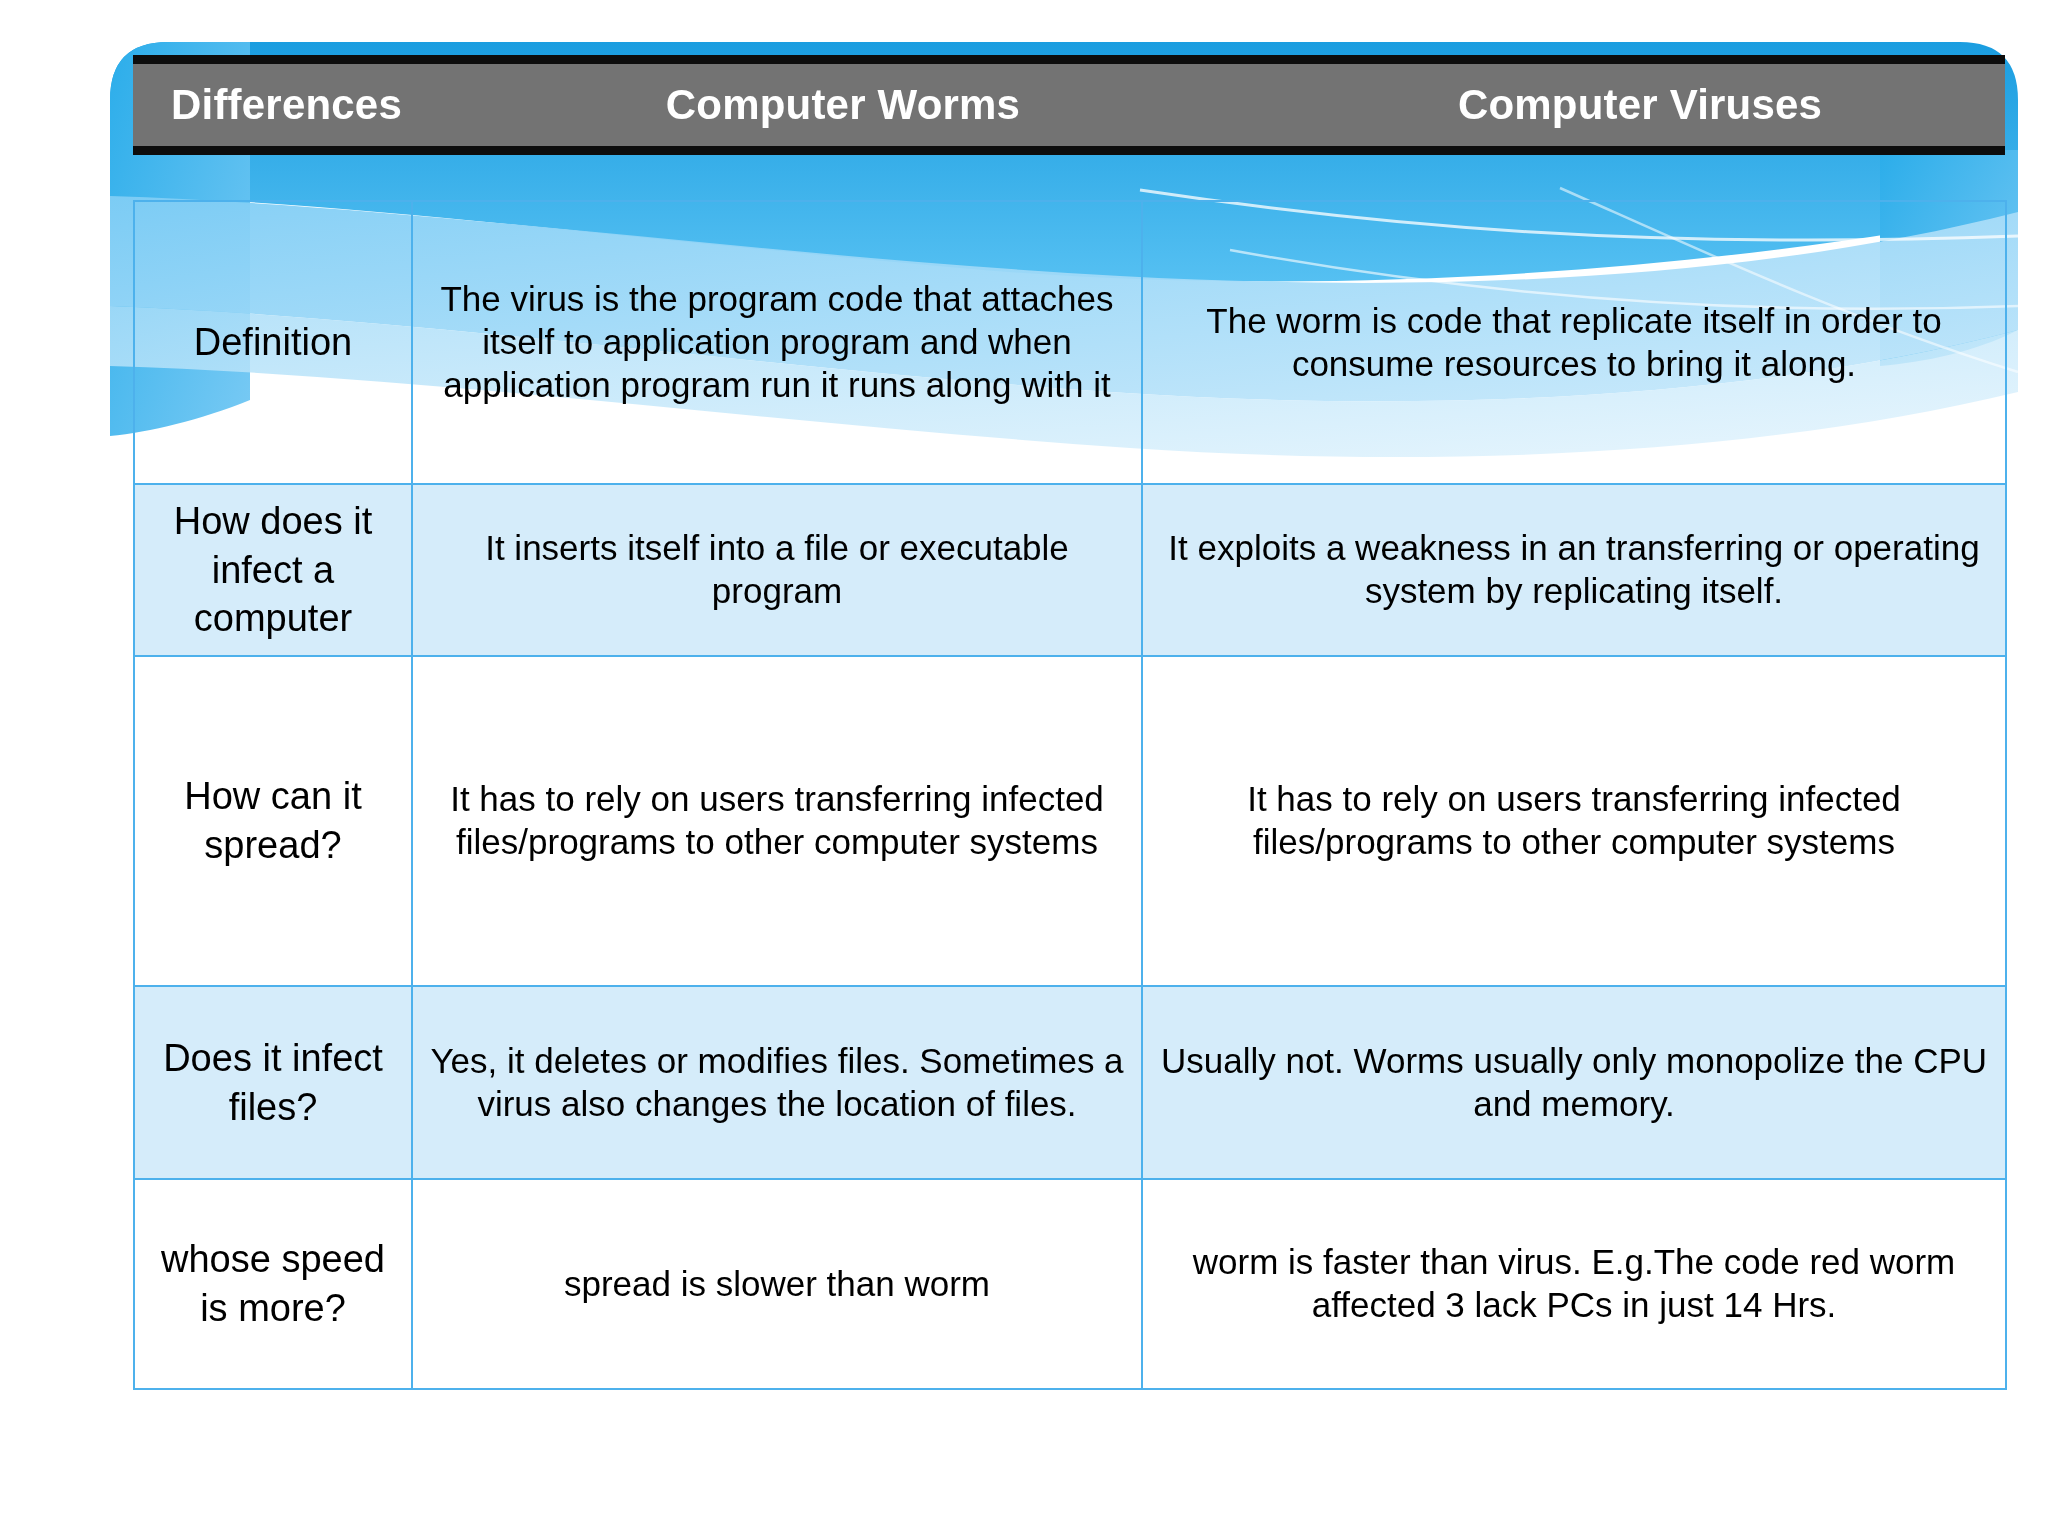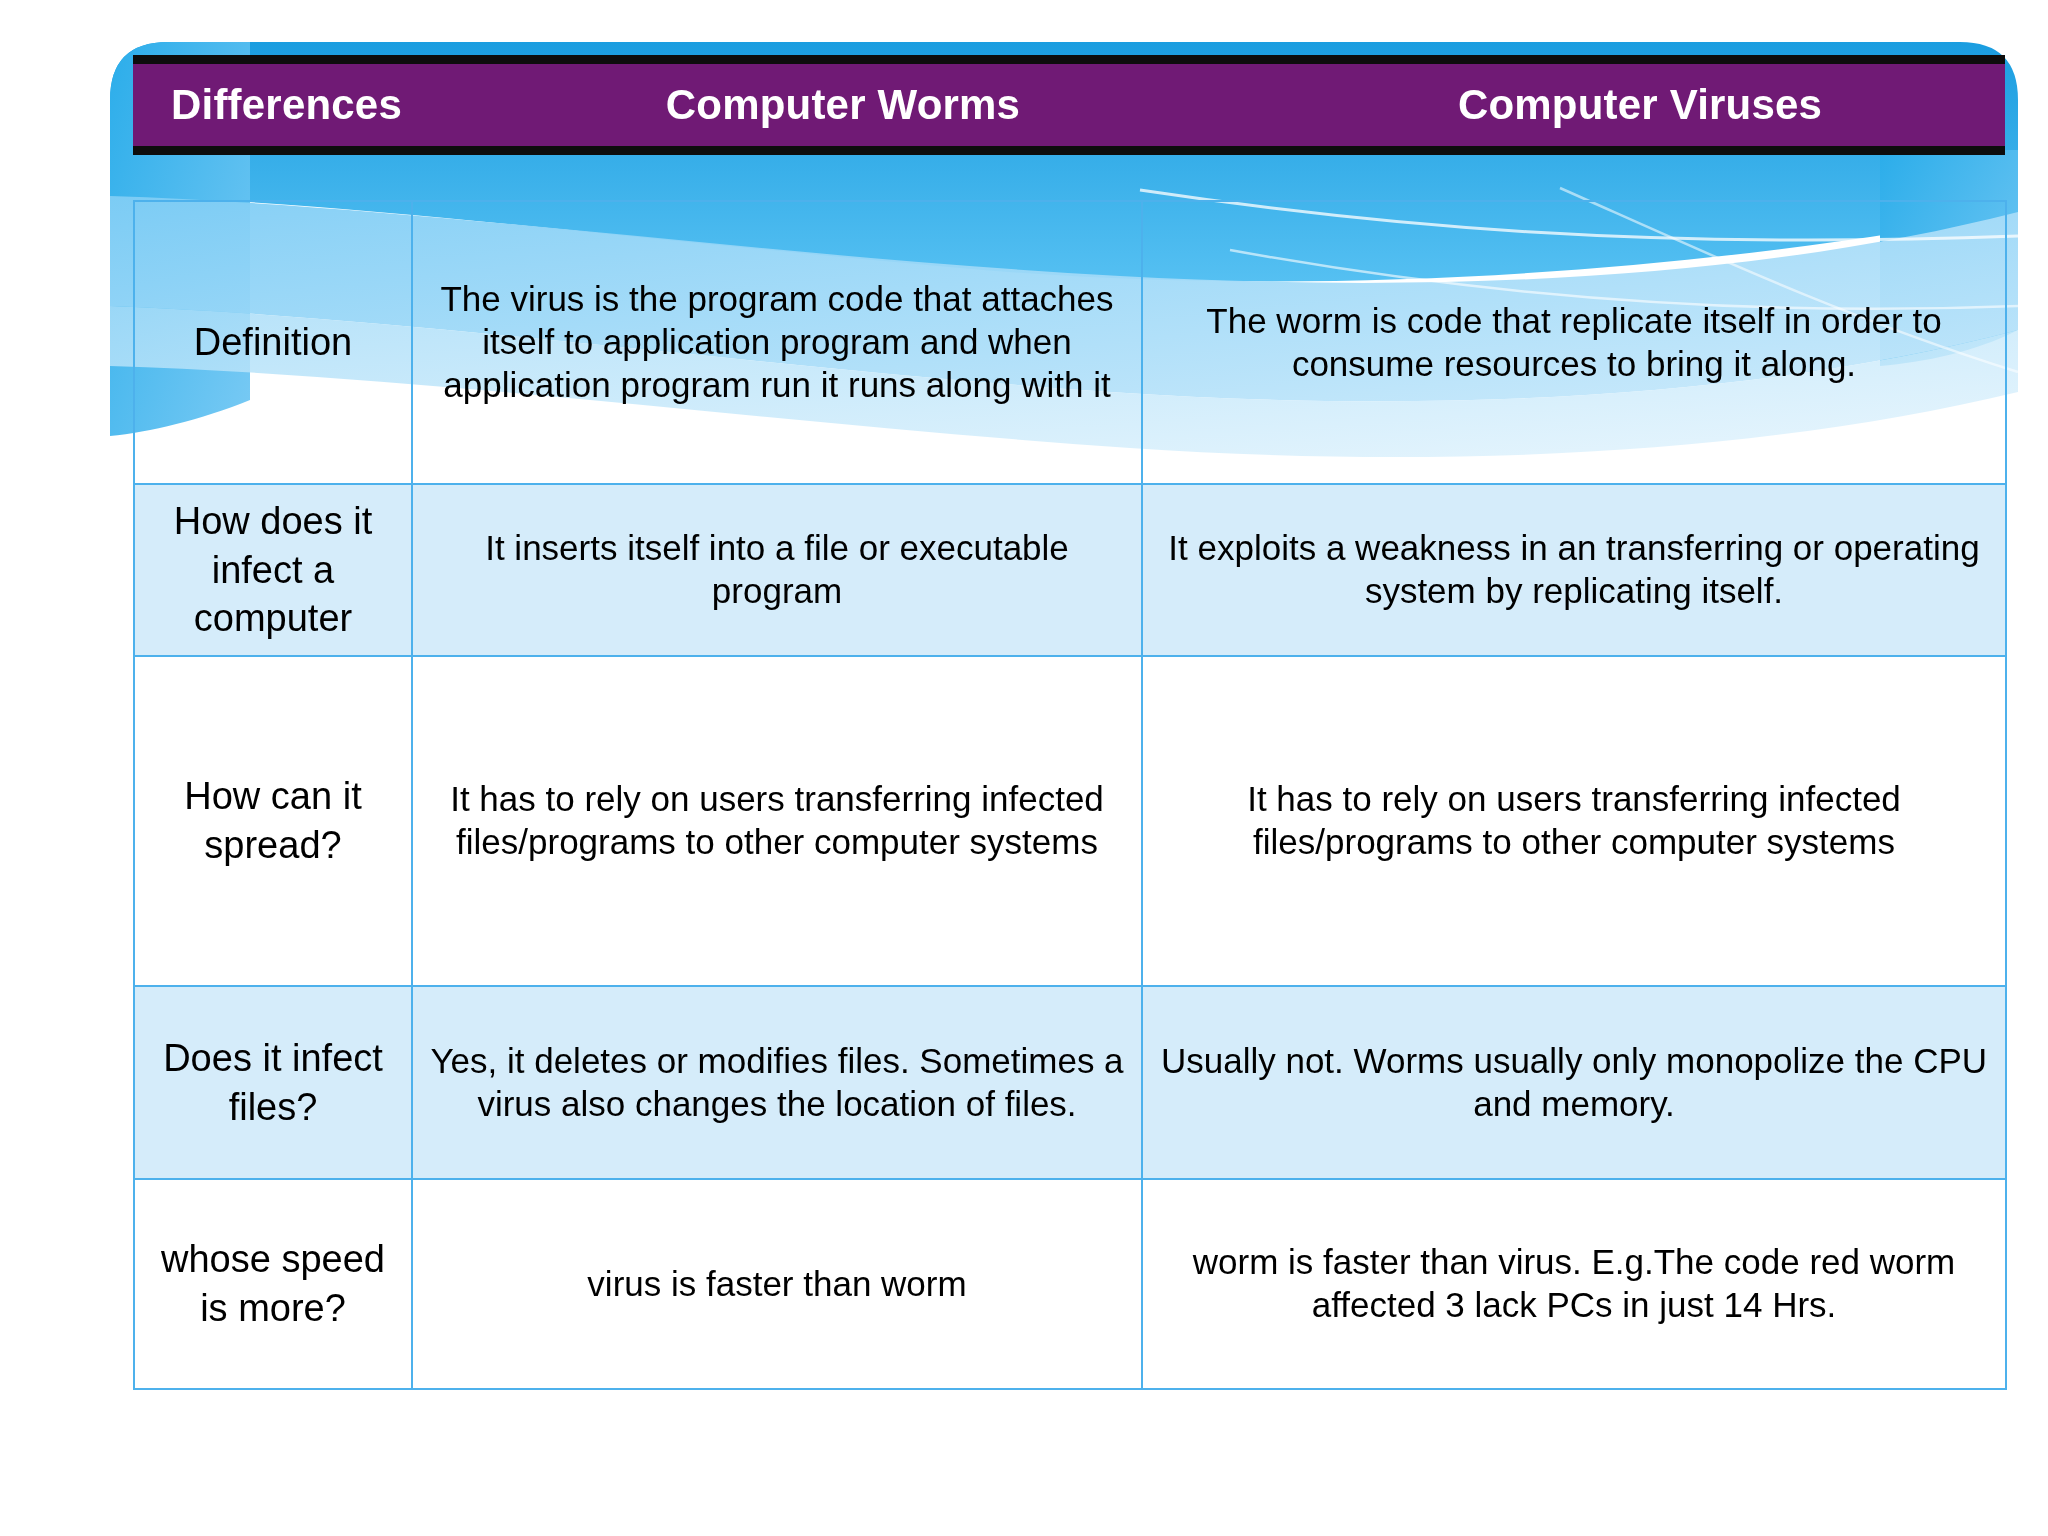--- a/index.html
+++ b/index.html
@@ -31,21 +31,21 @@
     z-index: 2;
   }
 
   
   .header-band {
     position: absolute;
     left: 133px;
     top: 55px;
     width: 1872px;
     height: 100px;
-    background: #701a75;
+    background: #737373;
     border-top: 9px solid #0d0d0d;
     border-bottom: 9px solid #0d0d0d;
     box-sizing: border-box;
     display: flex;
     align-items: center;
     z-index: 3;
   }
   .header-cell {
     color: #ffffff;
     font-weight: bold;
@@ -186,19 +186,19 @@
         <td class="cell-body">It has to rely on users transferring infected files/programs to other computer systems</td>
         <td class="cell-body">It has to rely on users transferring infected files/programs to other computer systems</td>
       </tr>
       <tr class="row-tint r3">
         <td class="cell-label">Does it infect files?</td>
         <td class="cell-body">Yes, it deletes or modifies files. Sometimes a virus also changes the location of files.</td>
         <td class="cell-body">Usually not. Worms usually only monopolize the CPU and memory.</td>
       </tr>
       <tr class="row-white r4">
         <td class="cell-label">whose speed is more?</td>
-        <td class="cell-body">virus is faster than worm</td>
+        <td class="cell-body">spread is slower than worm</td>
         <td class="cell-body">worm is faster than virus. E.g.The code red worm affected  3 lack PCs in just 14 Hrs.</td>
       </tr>
     </tbody>
   </table>
 
 </div>
 
 </body></html>

